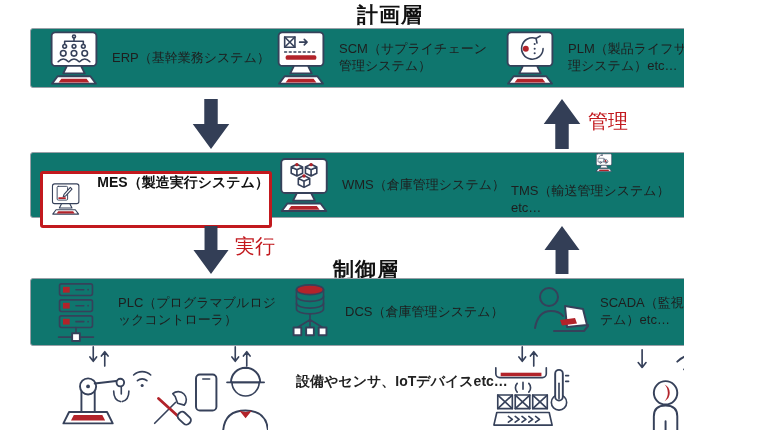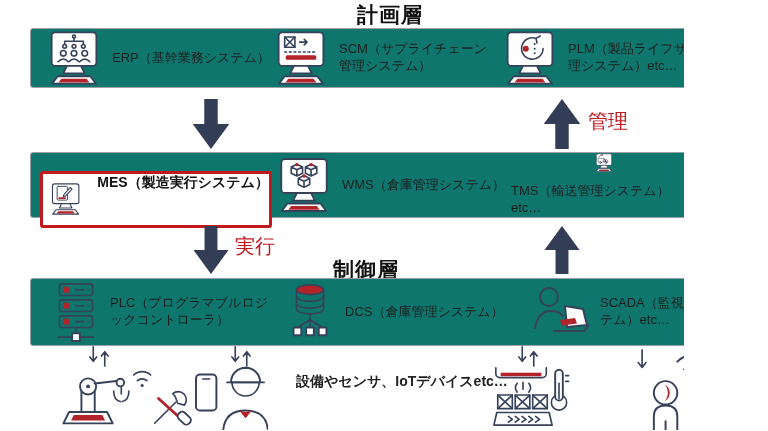--- a/index.html
+++ b/index.html
@@ -173,21 +173,21 @@
         <rect x="9.5" y="21.5" width="7" height="6" class="rf"></rect>
         <path class="st1" d="M23 24.5 h8"></path>
           <circle cx="35.5" cy="24.5" r="0.9" class="nf"></circle>
         <rect x="6" y="35" width="34" height="12" rx="2" class="st1"></rect>
         <rect x="9.5" y="38" width="7" height="6" class="rf"></rect>
         <path class="st1" d="M23 41 h8"></path>
           <circle cx="35.5" cy="41" r="0.9" class="nf"></circle>
         <path class="st1" d="M23 47 v6 M5 57 h14 M27 57 h14"></path>
         <rect x="19" y="53" width="8" height="8" class="sf" stroke-width="1.7"></rect>
       </svg>
-      <div class="sys-label" style="width:170px;">PLC（プログラマブルロジックコントローラ）</div>
+      <div class="sys-label" style="width:170px;margin-left:8px;">PLC（プログラマブルロジックコントローラ）</div>
     </div>
 
     <div class="sys-item" style="left:255px;">
       <svg width="48" height="60" viewBox="0 0 48 62">
         <ellipse cx="24" cy="8" rx="14" ry="5" class="rf"></ellipse>
         <ellipse cx="24" cy="8" rx="14" ry="5" class="st1"></ellipse>
         <path class="st1" d="M10 8 v20 a14 5 0 0 0 28 0 V8"></path>
         <path class="st1" d="M10 15 a14 5 0 0 0 28 0 M10 22 a14 5 0 0 0 28 0"></path>
         <path class="st1" d="M24 33 v6 M24 39 L11 47 M24 39 v8 M24 39 L37 47"></path>
         <rect x="7" y="47" width="8" height="8" class="sf" stroke-width="1.7"></rect>

